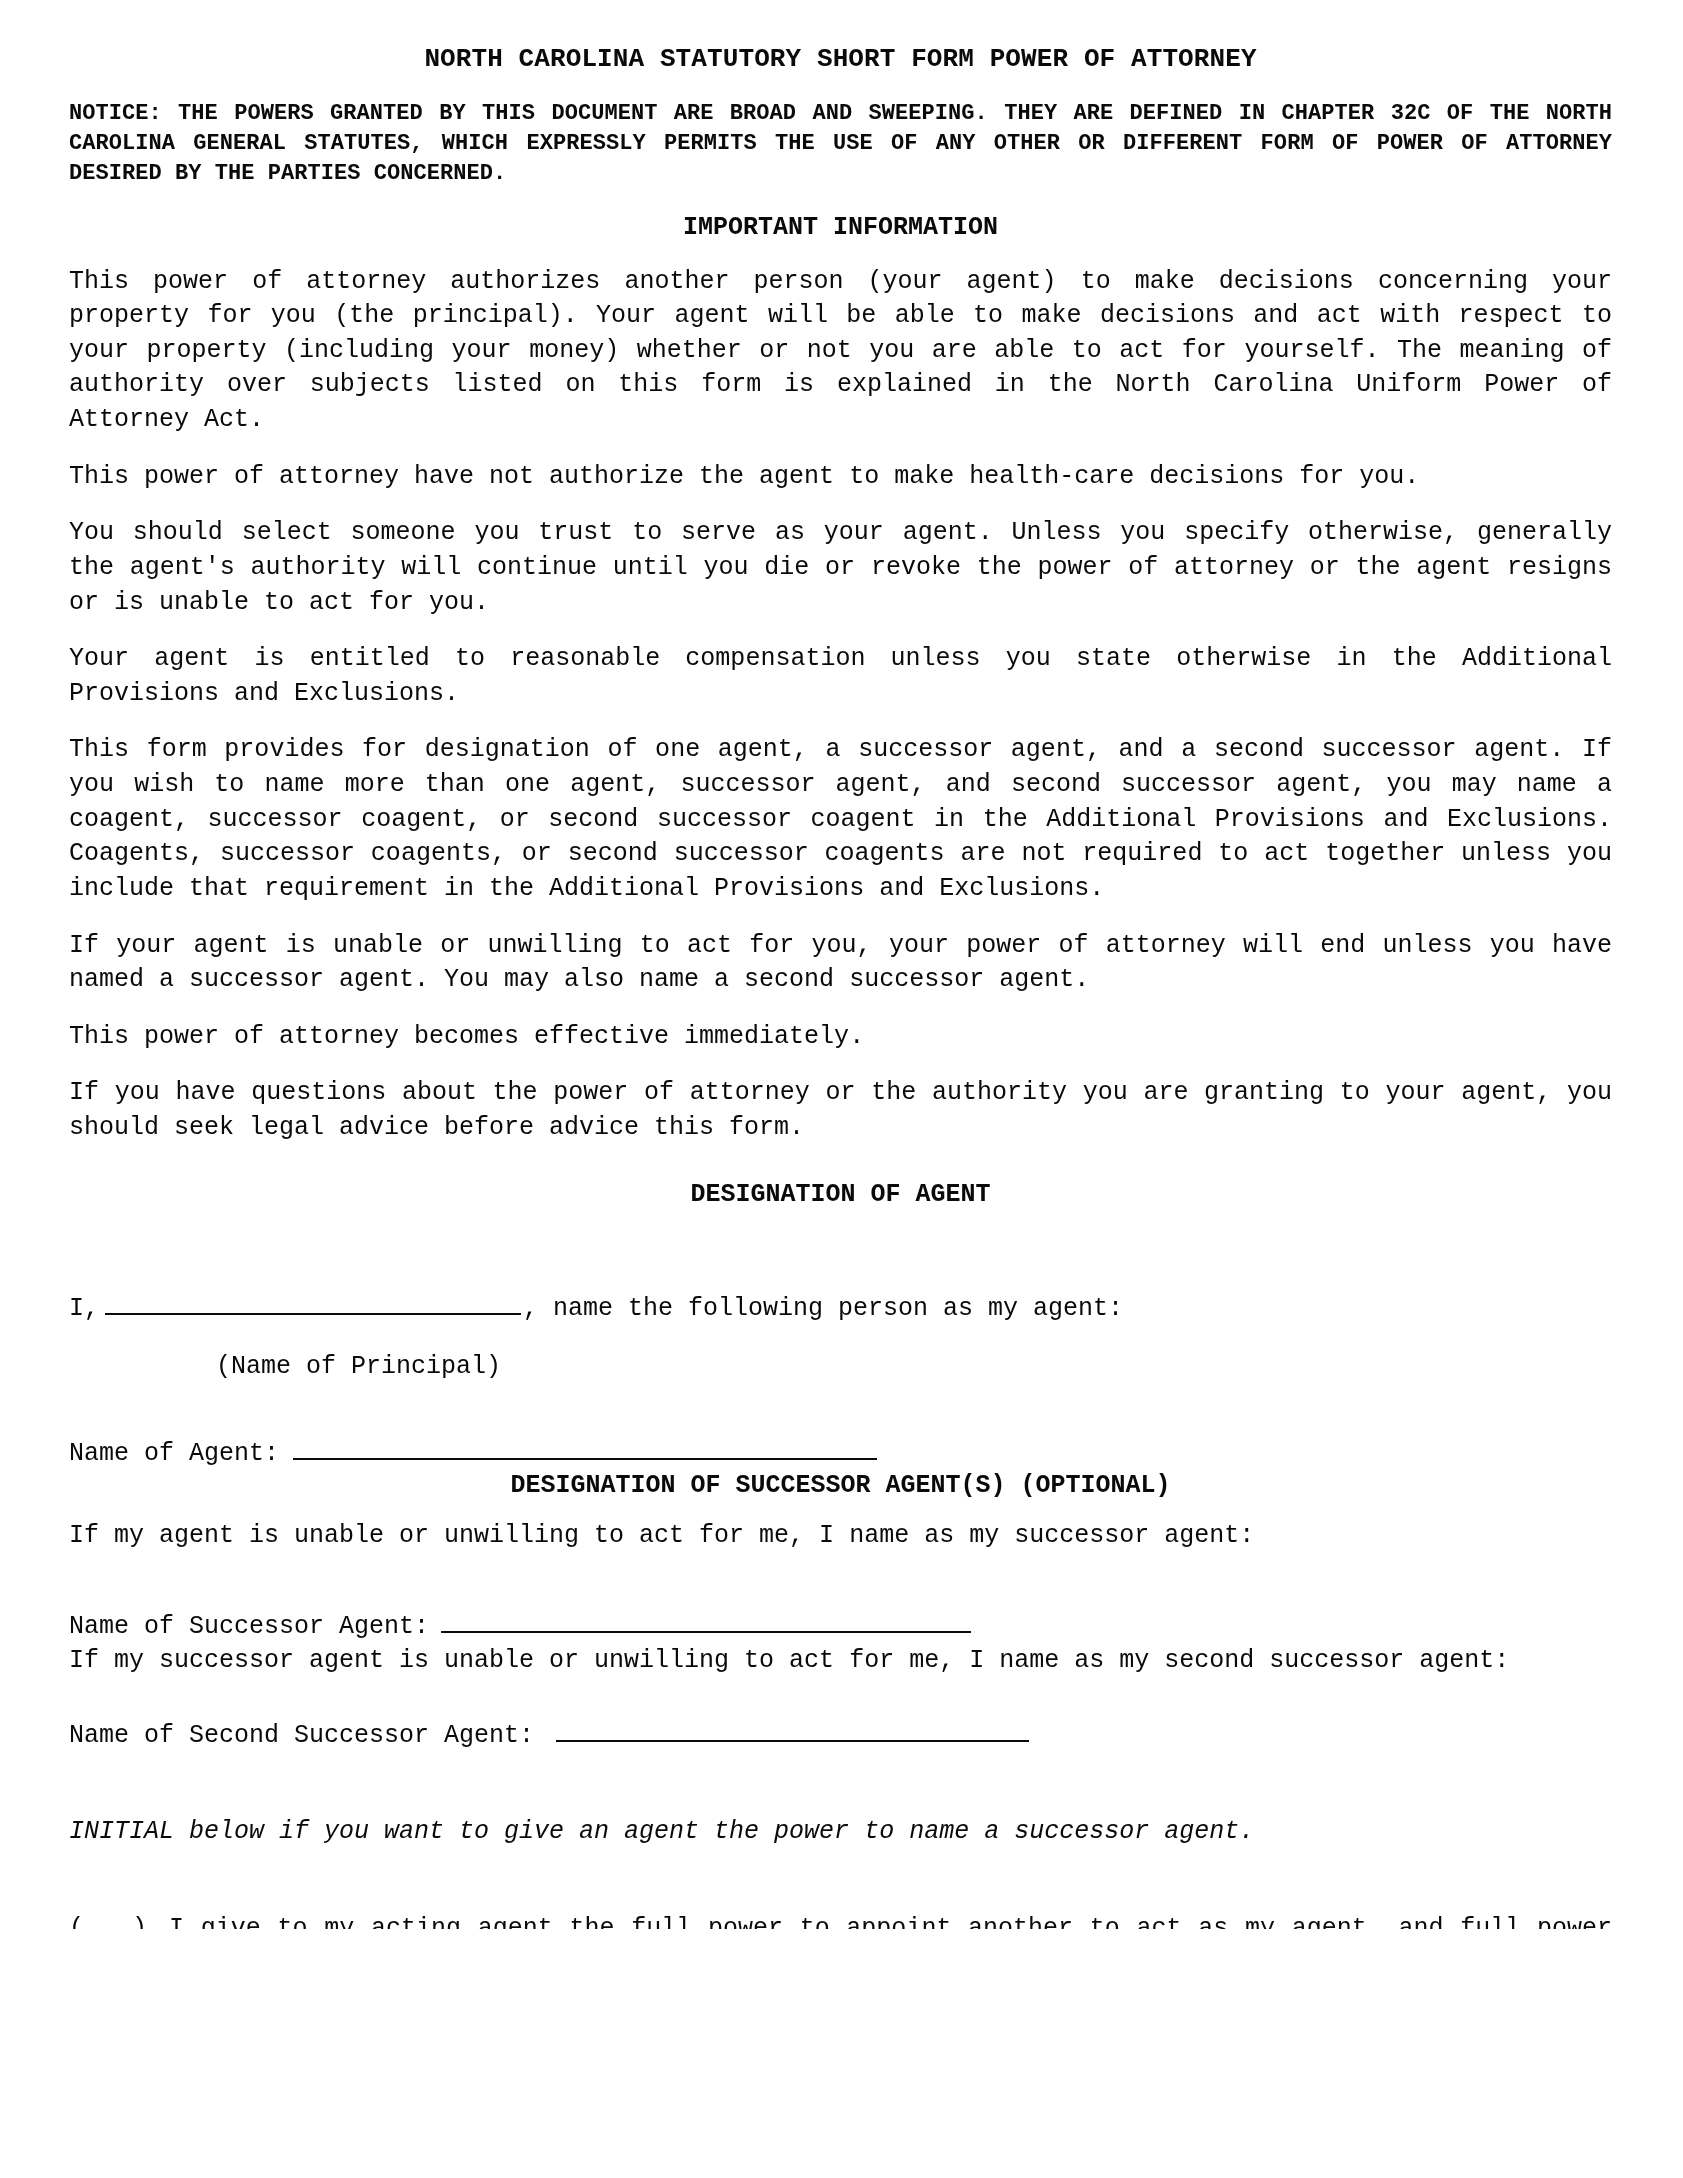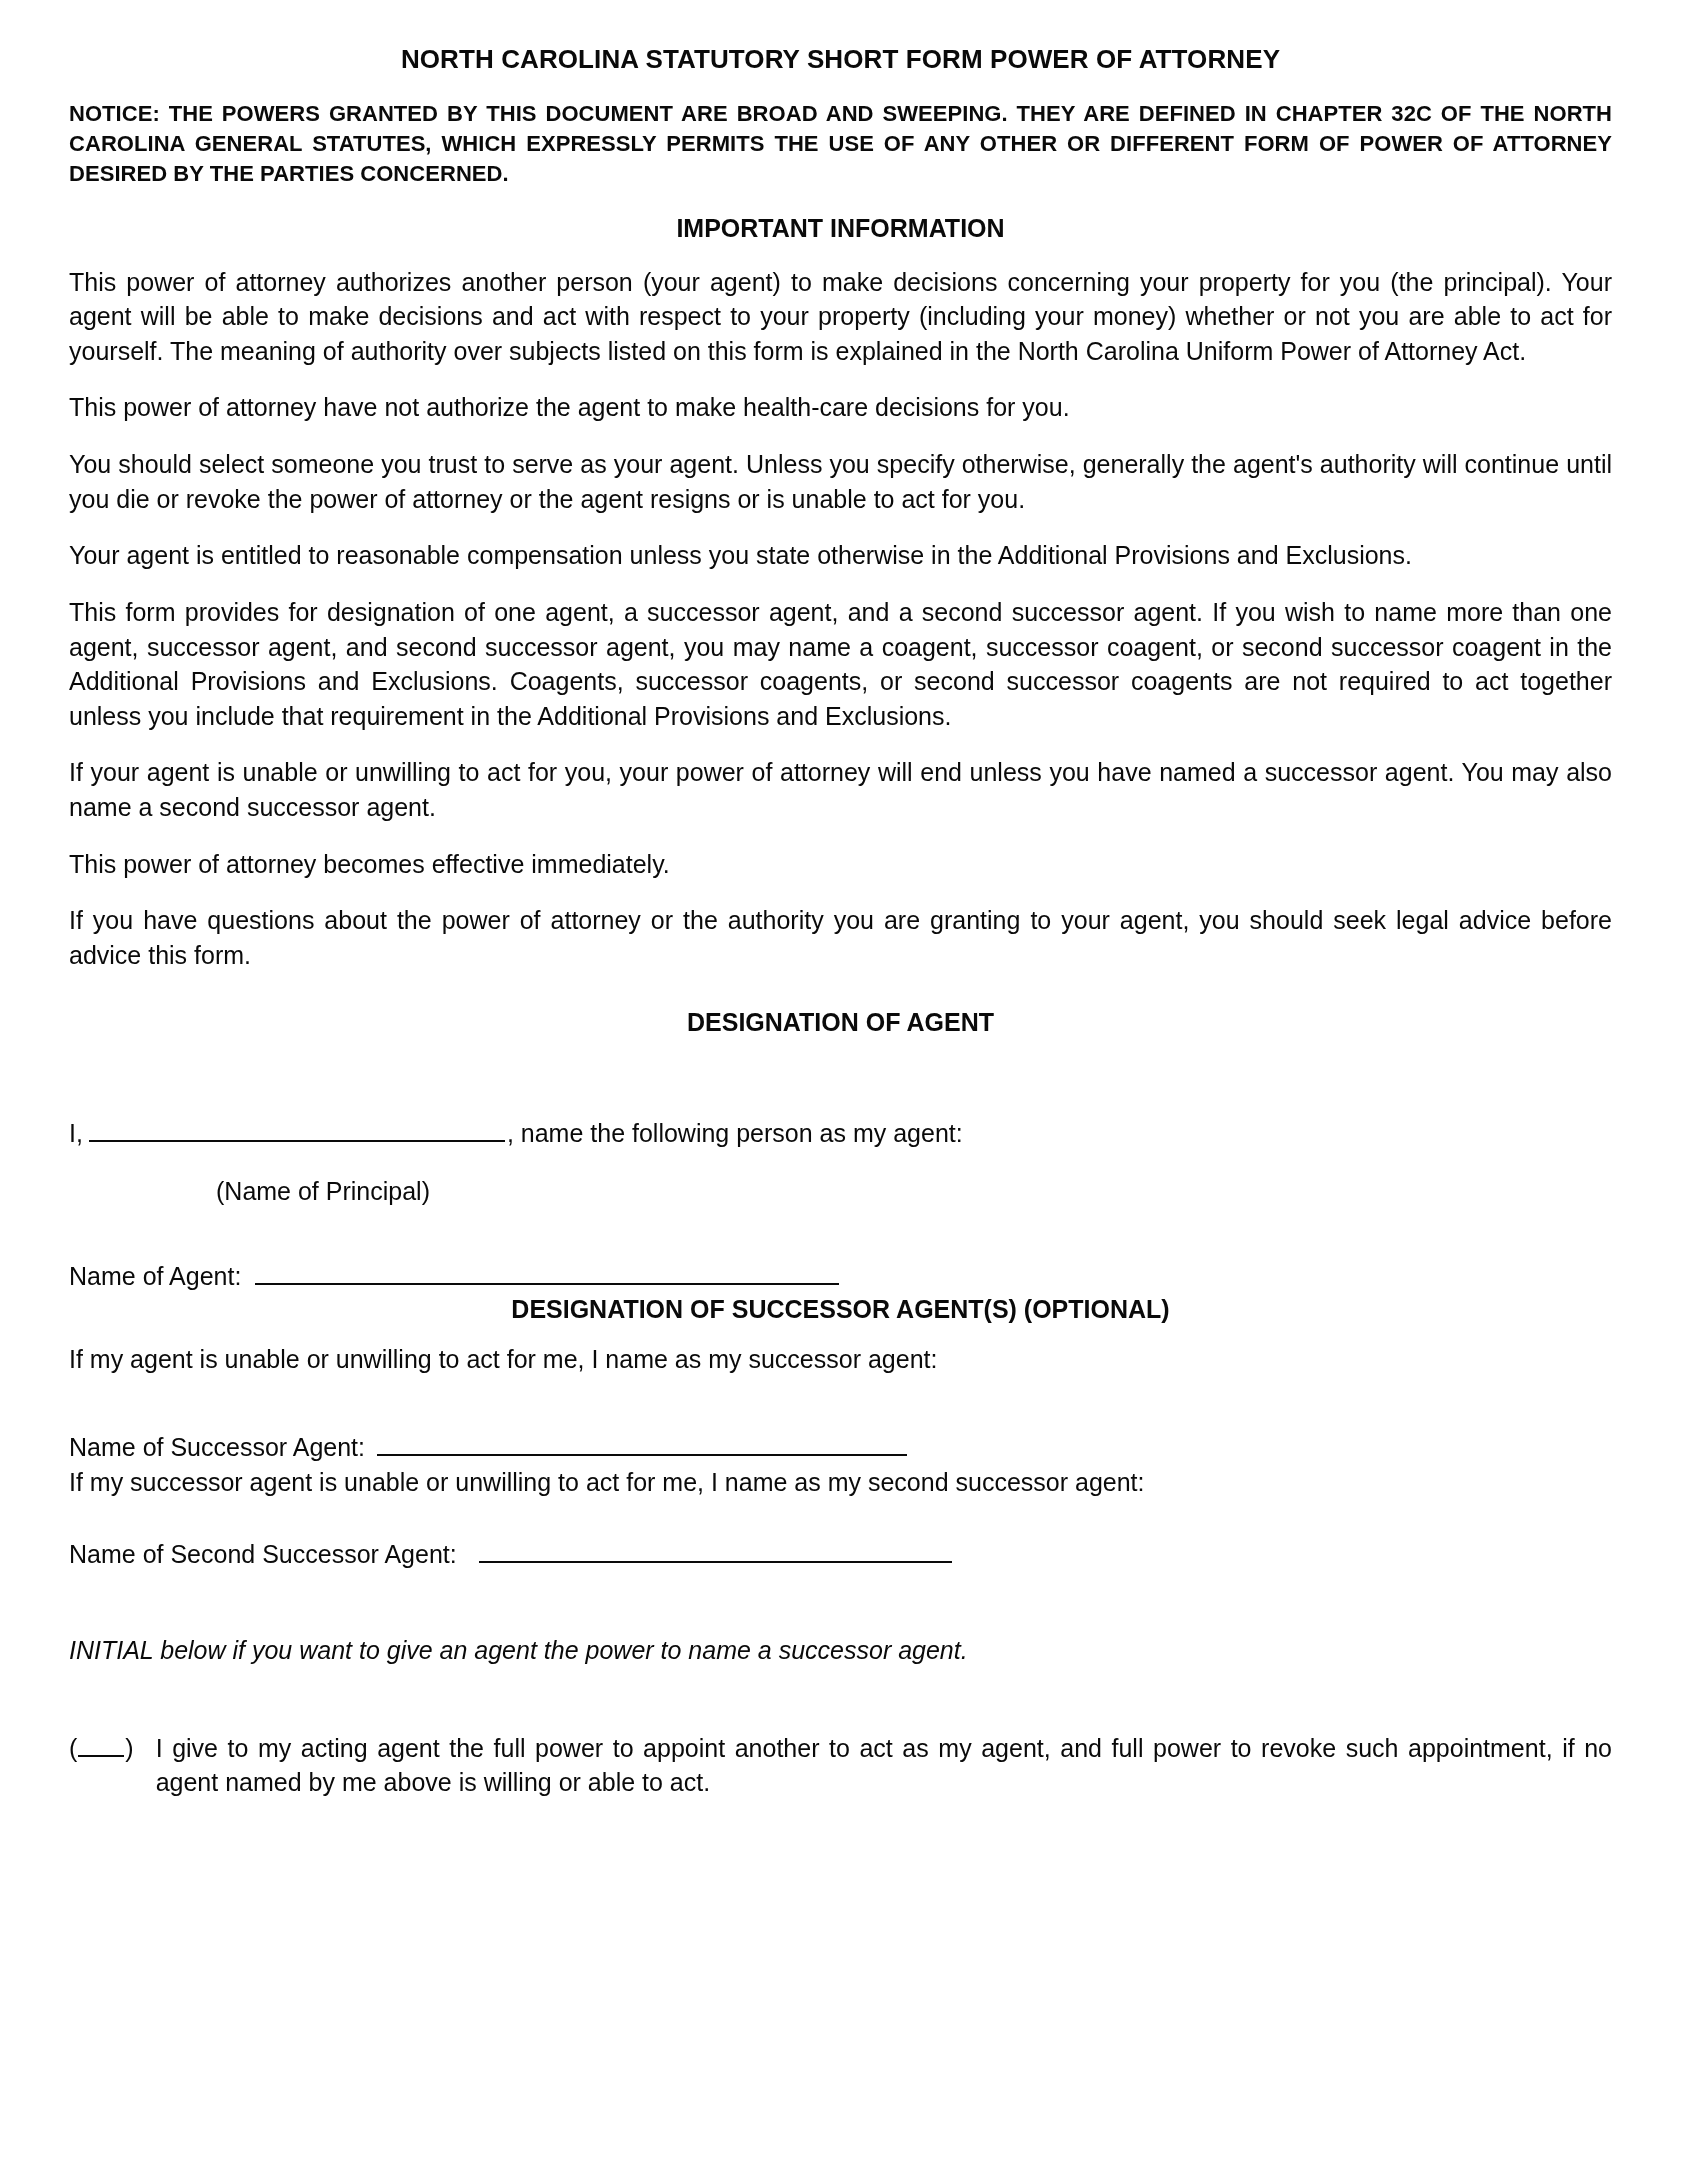--- a/index.html
+++ b/index.html
@@ -6,21 +6,21 @@
     margin: 0;
     padding: 0;
     background: #ffffff;
   }
   .page {
     position: relative;
     width: 1683px;
     height: 1929px;
     background: #ffffff;
     margin: 0 auto;
-    font-family: Liberation Sans, sans-serif;
+    font-family: Liberation Mono, monospace;
     color: #0a0a0a;
     box-sizing: border-box;
     padding: 0;
     overflow: hidden;
   }
   .content {
     position: absolute;
     left: 69px;
     right: 71px;
     top: 44px;

